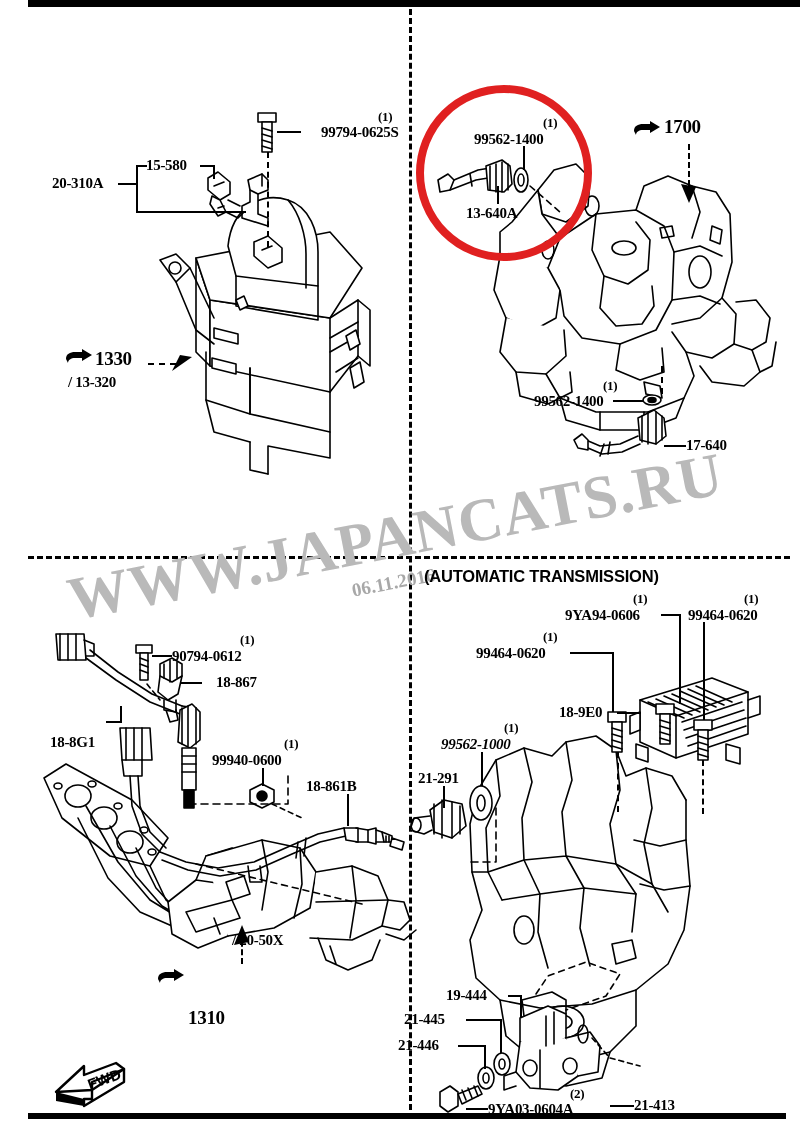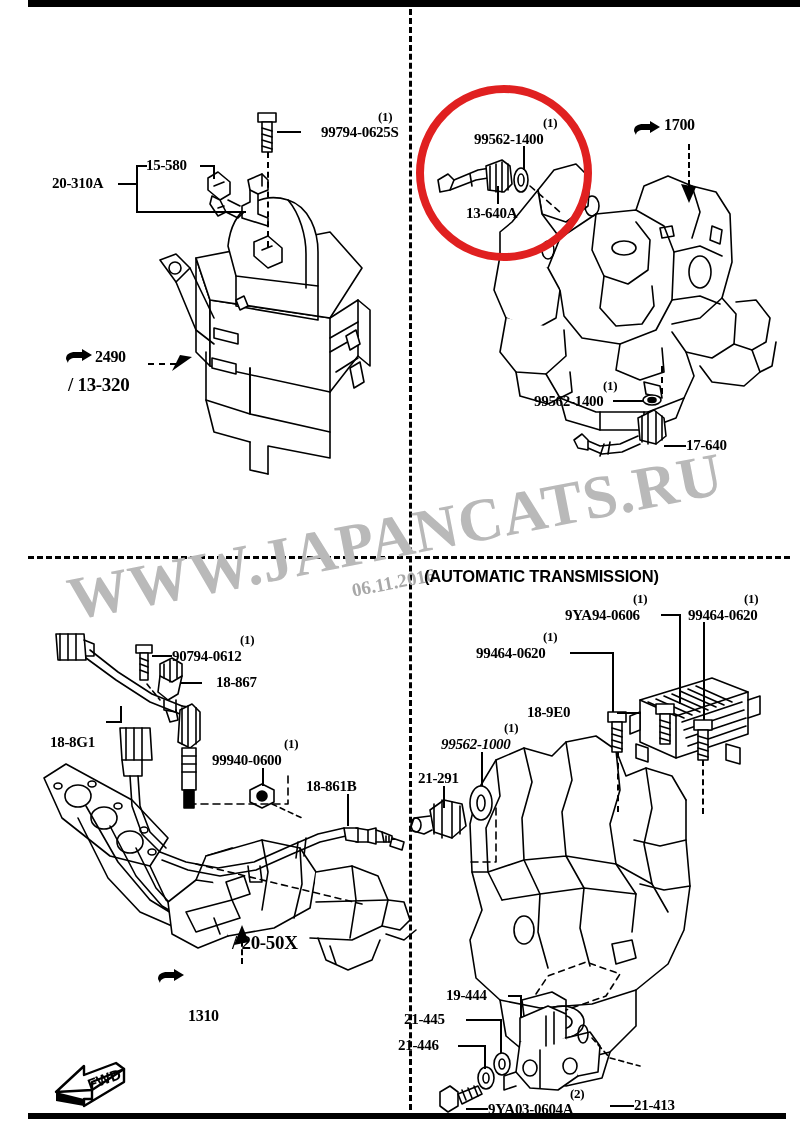--- a/index.html
+++ b/index.html
@@ -20,22 +20,22 @@
   #div-horz{left:28px;top:556px;width:762px;height:0;
             border-top:3px dashed #000;}
 
   
   .lbl{position:absolute;white-space:nowrap;color:#000;
        font-family:"Liberation Serif",serif;letter-spacing:-0.3px;}
   .pn{font-size:15px;font-weight:700;}
   .qty{font-size:13px;font-weight:700;}
   .sect{font-size:16.5px;font-weight:700;font-family:"Liberation Sans",sans-serif;
         letter-spacing:-0.2px;}
-  .ref{font-size:16px;font-weight:700;}
-  .refsm{font-size:19px;font-weight:700;}
+  .ref{font-size:19px;font-weight:700;}
+  .refsm{font-size:15px;font-weight:700;}
 
   
   .ln{position:absolute;background:#000;}
   .lnh{height:2px;}
   .lnv{width:2px;}
   .dash-v{position:absolute;width:0;border-left:2px dashed #000;}
   .dash-h{position:absolute;height:0;border-top:2px dashed #000;}
 
   
   #red-circle{position:absolute;left:416px;top:85px;width:176px;height:176px;
@@ -397,21 +397,21 @@
   <div class="lbl pn" style="left:146px;top:157px;">15-580</div>
   <div class="ln lnh" style="left:137px;top:165px;width:10px;"></div>
   <div class="ln lnh" style="left:200px;top:165px;width:14px;"></div>
   <div class="ln lnv" style="left:213px;top:165px;height:14px;"></div>
 
   <div class="lbl pn" style="left:52px;top:175px;">20-310A</div>
   <div class="ln lnh" style="left:118px;top:183px;width:20px;"></div>
   <div class="ln lnv" style="left:136px;top:165px;height:48px;"></div>
   <div class="ln lnh" style="left:136px;top:211px;width:110px;"></div>
 
-  <div class="lbl ref" style="left:95px;top:348px;">2490</div>
+  <div class="lbl ref" style="left:95px;top:348px;">1330</div>
   <div class="lbl refsm" style="left:68px;top:374px;">/ 13-320</div>
   <svg class="hand" style="left:64px;top:348px;width:30px;height:20px;" viewBox="0 0 30 20">
     <path d="M2 11 C2 6 6 4 11 4 L18 4 L18 1 L28 7 L18 13 L18 10 L11 10 C7 10 4 12 4 15 Z" fill="#000"></path>
   </svg>
   <div class="dash-h" style="left:148px;top:363px;width:28px;"></div>
   <svg style="position:absolute;left:172px;top:353px;width:22px;height:20px;" viewBox="0 0 22 20">
     <path d="M0 18 L20 4 L8 2 Z" fill="#000"></path>
   </svg>
 
 
@@ -483,21 +483,21 @@
 
   <div class="lbl qty" style="left:744px;top:591px;">(1)</div>
   <div class="lbl pn" style="left:688px;top:607px;">99464-0620</div>
   <div class="ln lnv" style="left:703px;top:622px;height:98px;"></div>
 
   <div class="lbl qty" style="left:543px;top:629px;">(1)</div>
   <div class="lbl pn" style="left:476px;top:645px;">99464-0620</div>
   <div class="ln lnh" style="left:570px;top:652px;width:44px;"></div>
   <div class="ln lnv" style="left:612px;top:652px;height:60px;"></div>
 
-  <div class="lbl pn" style="left:527px;top:704px;">18-9E0</div>
+  <div class="lbl pn" style="left:559px;top:704px;">18-9E0</div>
   <div class="ln lnh" style="left:617px;top:712px;width:24px;"></div>
 
   <div class="dash-v" style="left:617px;top:752px;height:60px;"></div>
   <div class="dash-v" style="left:702px;top:760px;height:54px;"></div>
 
   <div class="lbl qty" style="left:504px;top:720px;">(1)</div>
   <div class="lbl pn" style="left:441px;top:736px;font-style:italic;">99562-1000</div>
   <div class="ln lnv" style="left:481px;top:752px;height:34px;"></div>
 
   <div class="lbl pn" style="left:418px;top:770px;">21-291</div>

